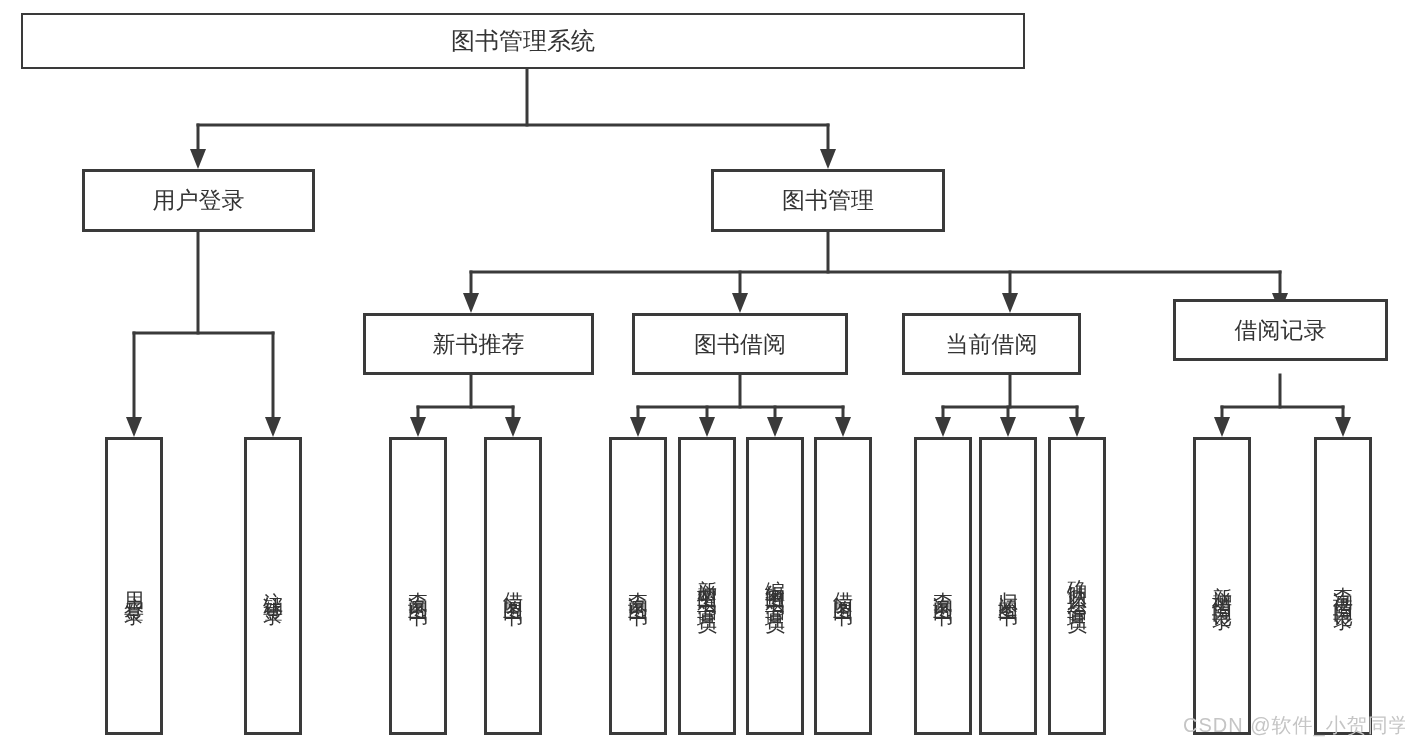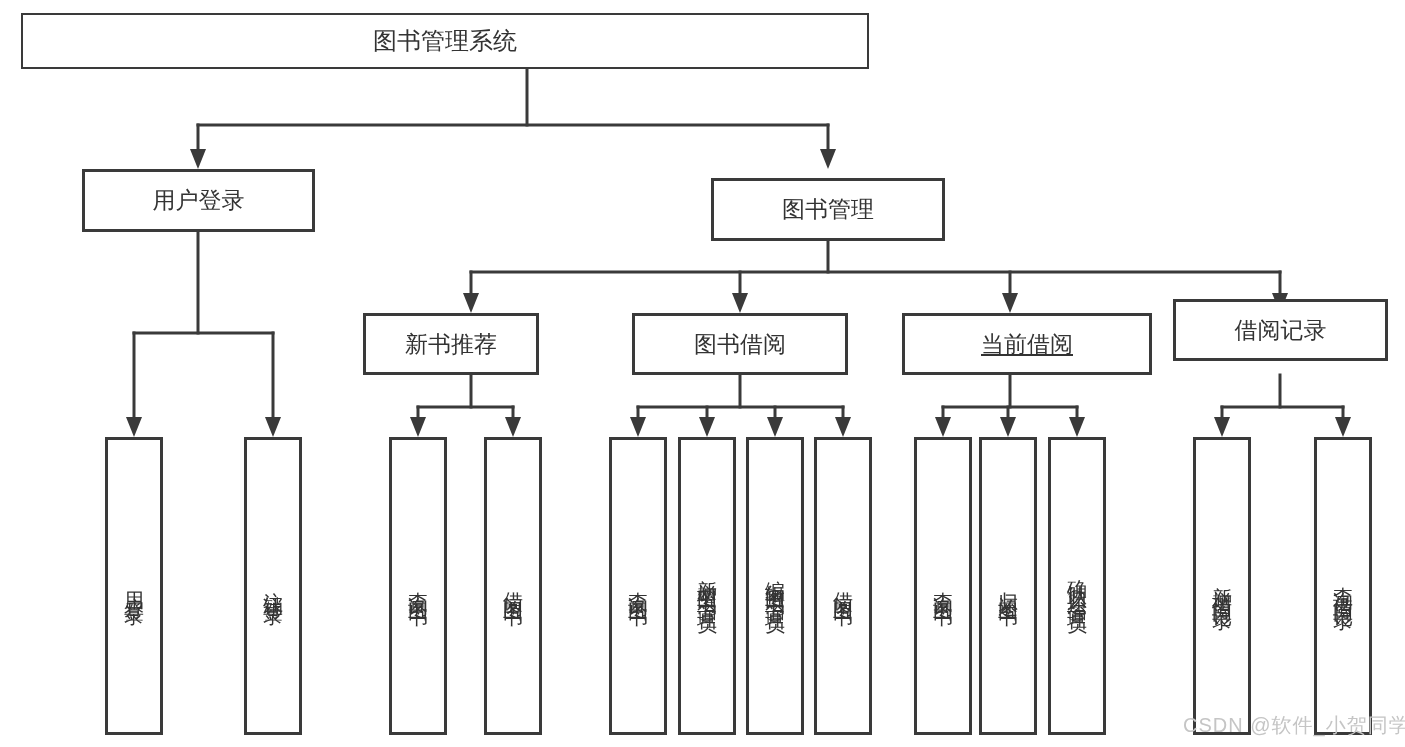--- a/index.html
+++ b/index.html
@@ -106,38 +106,38 @@
       <line x1="1008" y1="407" x2="1008" y2="421" stroke="#3a3a3a" stroke-width="3" stroke-linecap="square"></line>
       <polygon points="1000,417 1016,417 1008,437" fill="#3a3a3a"></polygon>
       <line x1="1077" y1="407" x2="1077" y2="421" stroke="#3a3a3a" stroke-width="3" stroke-linecap="square"></line>
       <polygon points="1069,417 1085,417 1077,437" fill="#3a3a3a"></polygon>
       <line x1="1222" y1="407" x2="1222" y2="421" stroke="#3a3a3a" stroke-width="3" stroke-linecap="square"></line>
       <polygon points="1214,417 1230,417 1222,437" fill="#3a3a3a"></polygon>
       <line x1="1343" y1="407" x2="1343" y2="421" stroke="#3a3a3a" stroke-width="3" stroke-linecap="square"></line>
       <polygon points="1335,417 1351,417 1343,437" fill="#3a3a3a"></polygon>
     </svg>
 
-  <div class="box root" style="left:21px; top:13px; width:848px; height:56px;">
+  <div class="box root" style="left:21px; top:13px; width:1004px; height:56px;">
     <span>图书管理系统</span>
   </div>
 
   <div class="box branch" style="left:82px; top:169px; width:233px; height:63px;">
     <span>用户登录</span>
   </div>
-  <div class="box branch" style="left:711px; top:169px; width:234px; height:63px;margin-top:9px;">
+  <div class="box branch" style="left:711px; top:169px; width:234px; height:63px;">
     <span>图书管理</span>
   </div>
 
-  <div class="box branch" style="left:363px; top:313px; width:176px; height:62px;font-family:Liberation Serif, serif;">
+  <div class="box branch" style="left:363px; top:313px; width:231px; height:62px;font-family:Liberation Serif, serif;">
     <span>新书推荐</span>
   </div>
   <div class="box branch" style="left:632px; top:313px; width:216px; height:62px;justify-content:center;">
     <span>图书借阅</span>
   </div>
-  <div class="box branch" style="left:902px; top:313px; width:250px; height:62px;text-decoration:underline;">
+  <div class="box branch" style="left:902px; top:313px; width:179px; height:62px;">
     <span>当前借阅</span>
   </div>
   <div class="box branch" style="left:1173px; top:299px; width:215px; height:62px;">
     <span>借阅记录</span>
   </div>
 
   <div class="box leaf" style="left:105px; top:437px; width:58px; height:298px;">
     <span class="vtext">用户登录</span>
   </div>
   <div class="box leaf" style="left:244px; top:437px; width:58px; height:298px;">

